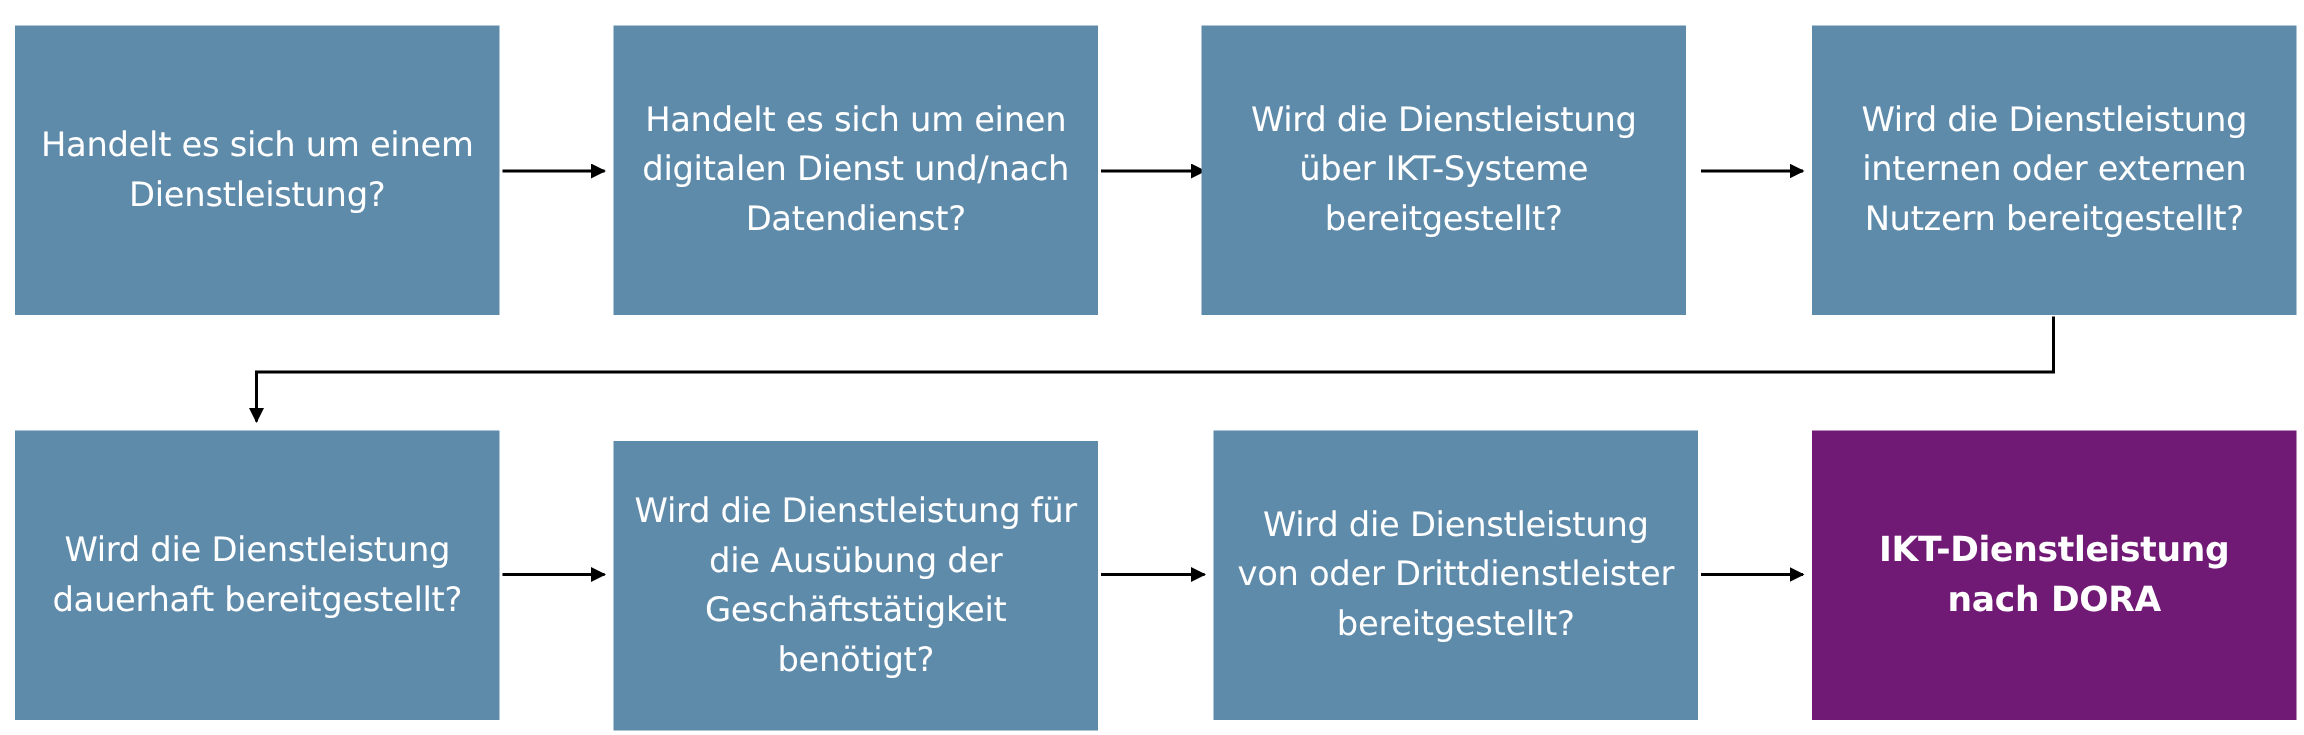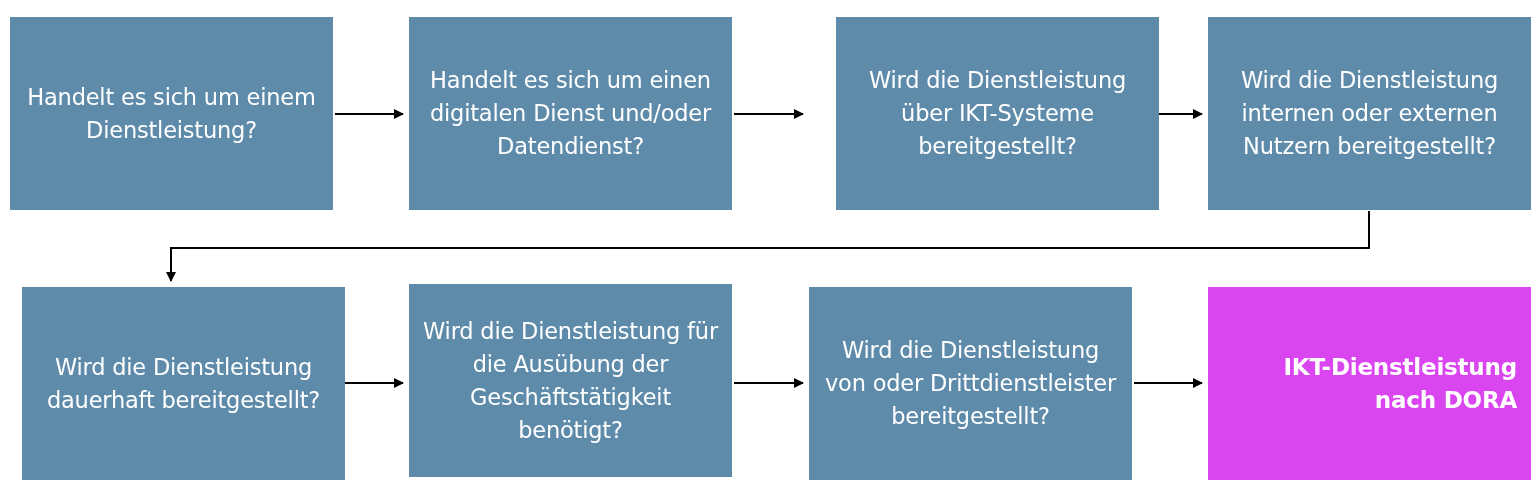--- a/index.html
+++ b/index.html
@@ -5,21 +5,21 @@
     html, body { margin: 0; padding: 0; background: #ffffff; }
     body { width: 1536px; height: 490px; position: relative; overflow: hidden;
            font-family: "DejaVu Sans", "Liberation Sans", sans-serif; }
     .box {
       position: absolute; width: 323px; height: 193px;
       display: flex; align-items: center; justify-content: center;
       text-align: center; color: #ffffff; box-sizing: border-box;
       padding: 0 14px; font-size: 22.5px; line-height: 33px; letter-spacing: -0.2px;
     }
     .box.question { background: #5f8bab; }
-    .box.result { background: #d946ef; font-weight: bold; font-size: 23px; text-align: right; }
+    .box.result { background: #701a75; font-weight: bold; font-size: 23px; }
     .box span { display: block; }
     svg.connectors { position: absolute; left: 0; top: 0; }
   </style>
 </head>
 <body>
 
 <svg class="connectors" width="1536" height="490">
   <defs>
     <marker id="arrowhead" markerWidth="10" markerHeight="10" refX="9" refY="5" orient="auto" markerUnits="userSpaceOnUse">
       <path d="M0,0 L10,5 L0,10 Z" fill="#000000"></path>
@@ -34,33 +34,33 @@
 
   <line x1="335" y1="383" x2="403" y2="383" stroke="#000" stroke-width="2" marker-end="url(#arrowhead)"></line>
   <line x1="734" y1="383" x2="803" y2="383" stroke="#000" stroke-width="2" marker-end="url(#arrowhead)"></line>
   <line x1="1134" y1="383" x2="1202" y2="383" stroke="#000" stroke-width="2" marker-end="url(#arrowhead)"></line>
 </svg>
 
 <div class="box question" style="left:10px; top:17px;">
   <span>Handelt es sich um einem Dienstleistung?</span>
 </div>
 <div class="box question" style="left:409px; top:17px;">
-  <span>Handelt es sich um einen digitalen Dienst und/oder Datendienst?</span>
+  <span>Handelt es sich um einen digitalen Dienst und/nach Datendienst?</span>
 </div>
-<div class="box question" style="left:836px; top:17px;">
+<div class="box question" style="left:801px; top:17px;">
   <span>Wird die Dienstleistung über IKT-Systeme bereitgestellt?</span>
 </div>
 <div class="box question" style="left:1208px; top:17px;align-items:center;">
   <span>Wird die Dienstleistung internen oder externen Nutzern bereitgestellt?</span>
 </div>
 
-<div class="box question" style="left:22px; top:287px;">
+<div class="box question" style="left:10px; top:287px;">
   <span>Wird die Dienstleistung dauerhaft bereitgestellt?</span>
 </div>
-<div class="box question" style="left:409px; top:284px;">
+<div class="box question" style="left:409px; top:294px;">
   <span>Wird die Dienstleistung für die Ausübung der Geschäftstätigkeit benötigt?</span>
 </div>
 <div class="box question" style="left:809px; top:287px;">
   <span>Wird die Dienstleistung von oder Drittdienstleister bereitgestellt?</span>
 </div>
 <div class="box result" style="left:1208px; top:287px;">
   <span>IKT-Dienstleistung nach DORA</span>
 </div>
 
 </body></html>

